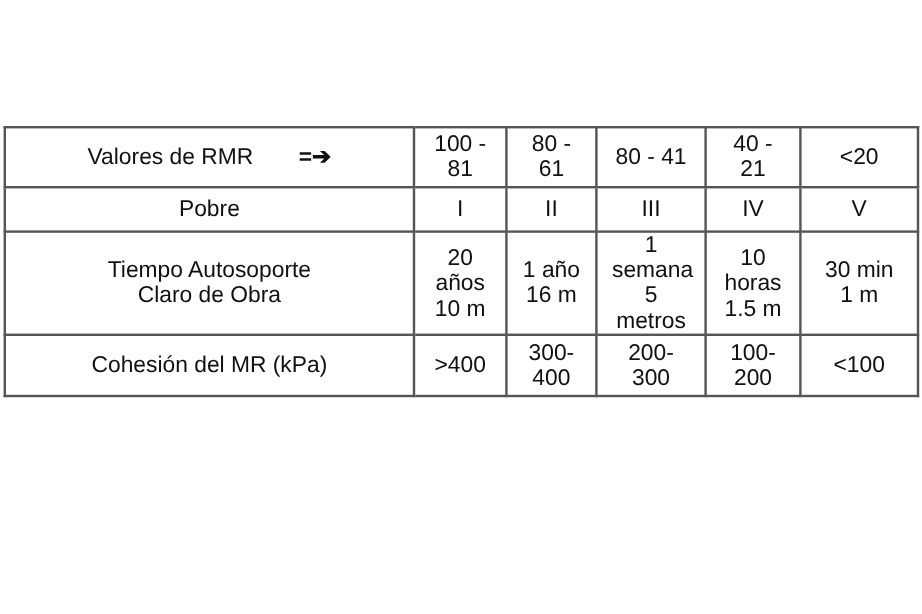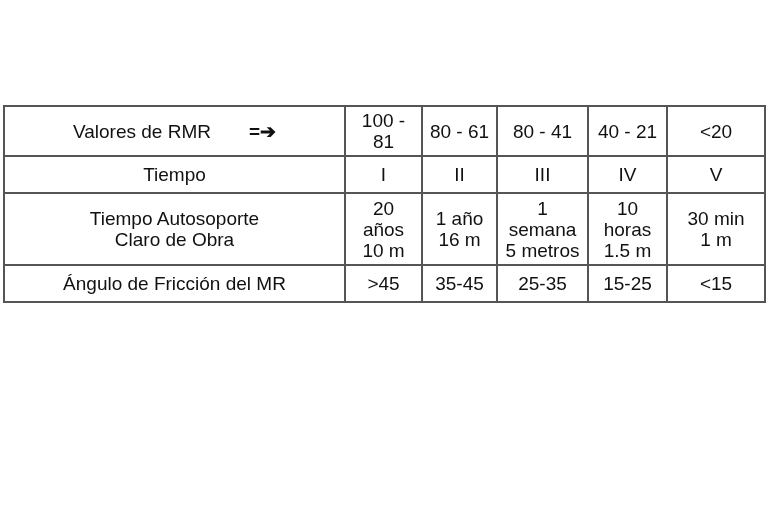--- a/index.html
+++ b/index.html
@@ -20,21 +20,21 @@
       left: 3px;
       top: 105px;
       border-collapse: collapse;
       table-layout: fixed;
       width: 761px;
     }
     table.rmr td {
       border: 2px solid #555555;
       text-align: center;
       vertical-align: middle;
-      padding: 0 1px;
+      padding: 0 12px;
       font-size: 19px;
       line-height: 21px;
       white-space: pre-line;
     }
     td.label {
       font-size: 18.5px;
     }
     col.c0 { width: 341px; }
     col.c1 { width: 77px; }
     col.c2 { width: 75px; }
@@ -69,21 +69,21 @@
     <tr class="r0">
       <td class="label"><span>Valores de RMR</span><span class="arrow">=➔</span></td>
       <td>100 -
 81</td>
       <td>80 - 61</td>
       <td>80 - 41</td>
       <td>40 - 21</td>
       <td>&lt;20</td>
     </tr>
     <tr class="r1">
-      <td class="label">Tiempo</td>
+      <td class="label">Pobre</td>
       <td>I</td>
       <td>II</td>
       <td>III</td>
       <td>IV</td>
       <td>V</td>
     </tr>
     <tr class="r3">
       <td class="label">Tiempo Autosoporte
 Claro de Obra</td>
       <td>20
@@ -93,22 +93,23 @@
 16 m</td>
       <td>1
 semana
 5 metros</td>
       <td>10
 horas
 1.5 m</td>
       <td>30 min
 1 m</td>
     </tr>
-    <tr class="r5">
-      <td class="label">Ángulo de Fricción del MR</td>
-      <td>&gt;45</td>
-      <td>35-45</td>
-      <td>25-35</td>
-      <td>15-25</td>
-      <td>&lt;15</td>
+    <tr class="r4">
+      <td class="label">Cohesión del MR (kPa)</td>
+      <td>&gt;400</td>
+      <td>300-
+400</td>
+      <td>200-300</td>
+      <td>100-200</td>
+      <td>&lt;100</td>
     </tr>
   </tbody>
 </table>
 
 </body></html>

